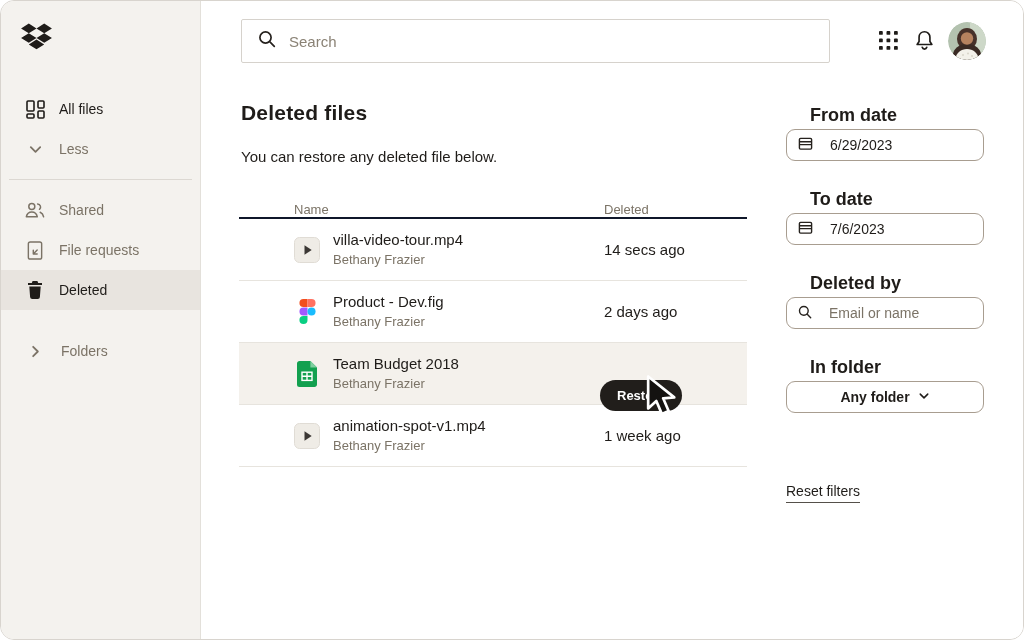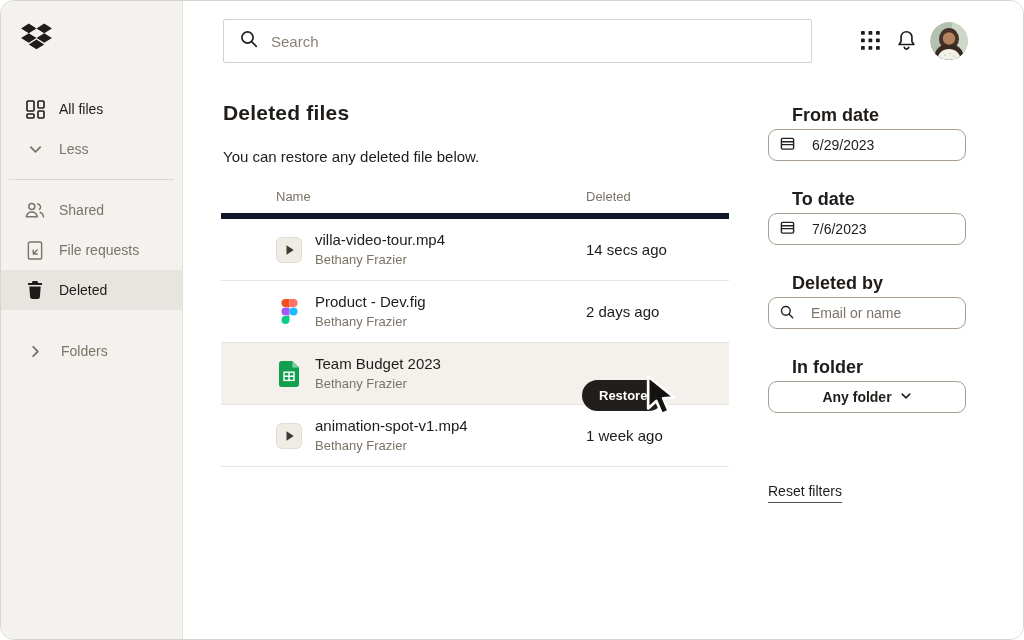--- a/index.html
+++ b/index.html
@@ -2,21 +2,21 @@
 <html><head>
 <meta charset="utf-8">
 <style>
   * { margin:0; padding:0; box-sizing:border-box; }
   html,body { width:1024px; height:640px; background:#fff; }
   body { font-family:"Liberation Sans","DejaVu Sans",sans-serif; color:#1f1c19; }
   .page { position:relative; width:1024px; height:640px; background:#fff;
           border:1px solid #d8d4ce; border-radius:14px; overflow:hidden; display:flex; }
 
   
-  .sidebar { width:182px; flex:none; background:#f4f2ee; border-right:1px solid #e3e0da; padding-top:22px; }
+  .sidebar { width:200px; flex:none; background:#f4f2ee; border-right:1px solid #e3e0da; padding-top:22px; }
   .logo { margin:0 0 38px 20px; height:28px; }
   .side-item { height:40px; display:flex; align-items:center; padding-left:24px; gap:14px;
                font-size:14px; color:#1f1c19; cursor:pointer; }
   .side-item .ic { width:20px; display:flex; justify-content:center; align-items:center; color:#1f1c19; }
   .side-item.muted, .side-item.muted .ic { color:#7b7366; }
   .side-item.active { background:#e8e4df; }
   .side-item.spaced { margin-top:21px;gap:16px; }
   .side-divider { height:1px; background:#dcd8d2; margin:10px 8px; }
 
   
@@ -28,22 +28,22 @@
   .apps-icon { position:absolute; left:678px; top:30px; cursor:pointer; }
   .bell-icon { position:absolute; left:713px; top:28px; cursor:pointer; }
   .avatar { position:absolute; left:747px; top:21px; width:38px; height:38px; border-radius:50%;
             overflow:hidden; cursor:pointer; }
 
   .page-title { position:absolute; left:40px; top:100px; font-size:21px; font-weight:700; letter-spacing:.2px; }
   .page-subtitle { position:absolute; left:40px; top:147px; font-size:15px; }
 
   
   .table { position:absolute; left:38px; top:188px; width:508px; }
-  .thead { display:flex; align-items:flex-start; height:30px; font-size:13px; color:#7b7366;
-           border-bottom:6px solid #0f172a; }
+  .thead { display:flex; align-items:flex-end; height:30px; font-size:13px; color:#7b7366;
+           border-bottom:2px solid #0f172a; }
   .col-name { flex:1; padding-left:55px; }
   .col-deleted { width:143px; }
   .row { display:flex; align-items:center; height:62px; border-bottom:1px solid #e7e4de; cursor:pointer; }
   .row.highlighted { background:#f4f1ec; }
   .cell-name { flex:1; display:flex; align-items:center; padding-left:55px; min-width:0; }
   .file-icon { width:26px; height:26px; margin-right:13px; flex:none; display:flex; align-items:center; justify-content:center; }
   .file-meta .fname { font-size:15px; color:#1f1c19; line-height:1.35; }
   .file-meta .fowner { font-size:13px; color:#7b7366; line-height:1.4; }
   .cell-deleted { width:143px; font-size:15px; color:#1f1c19; }
   .restore-btn { background:#211e1b; color:#fff; font-size:13px; font-weight:700; font-family:inherit;
@@ -242,21 +242,21 @@
                 <svg width="20" height="26" viewBox="0 0 20 26">
                   <path d="M2.5 0h10.9L20 6.6v16.9c0 1.4-1.1 2.5-2.5 2.5h-15A2.5 2.5 0 010 23.5v-21C0 1.1 1.1 0 2.5 0z" fill="#12a04f"></path>
                   <path d="M13.4 0L20 6.6h-6.6z" fill="#7fcfa0"></path>
                   <g stroke="#fff" stroke-width="1.4" fill="none">
                     <rect x="5" y="11.2" width="10" height="8.2"></rect>
                     <path d="M5 15.3h10M10 11.2v8.2"></path>
                   </g>
                 </svg>
               </span>
               <span class="file-meta">
-                <div class="fname">Team Budget 2023</div>
+                <div class="fname">Team Budget 2018</div>
                 <div class="fowner">Bethany Frazier</div>
               </span>
             </div>
             <div class="cell-deleted">
               <span></span>
               <button class="restore-btn">Restore</button>
             </div>
           </div>
           <div class="row">
             <div class="cell-name">

